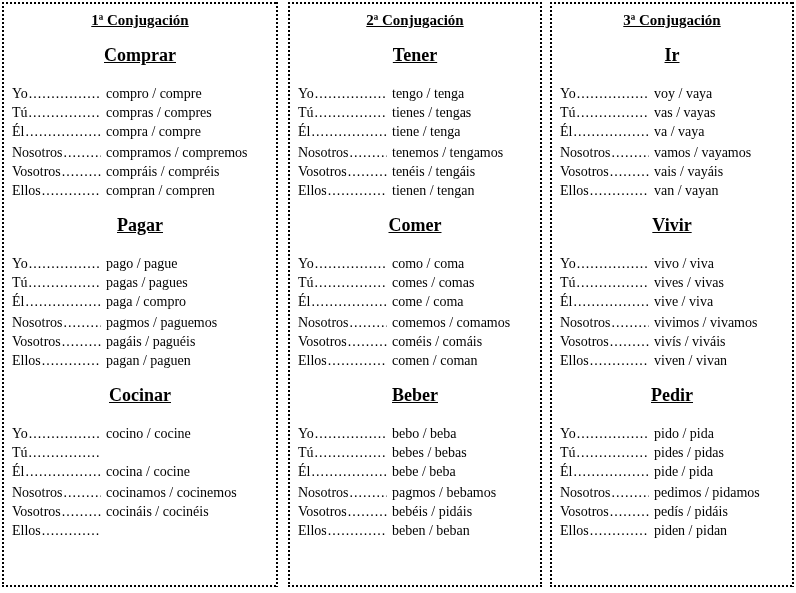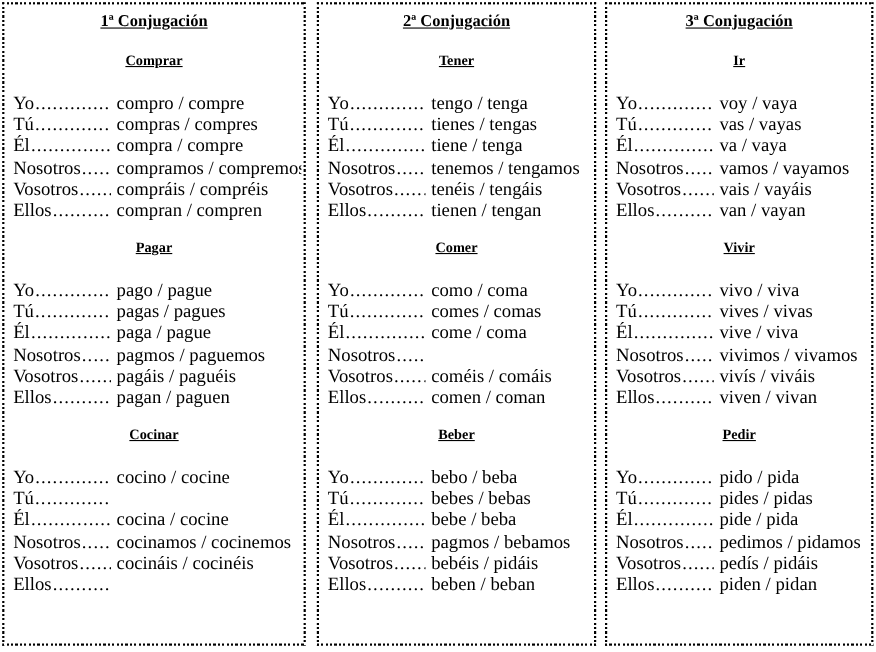--- a/index.html
+++ b/index.html
@@ -45,31 +45,31 @@
     font-size: 15px;
     text-decoration: underline;
   }
   .section { margin-top: 15px; }
   .verb-title {
     margin: 0;
     height: 20px;
     line-height: 20px;
     text-align: center;
     font-weight: bold;
-    font-size: 13px;
+    font-size: 18px;
     text-decoration: underline;
   }
   .rows { margin-top: 19px; }
   .rows.g2 { margin-top: 2px; }
   .row {
     display: flex;
     align-items: baseline;
     height: 19px;
     line-height: 19px;
-    font-size: 17px;
+    font-size: 14px;
     padding-left: 10px;
     padding-right: 4px;
     white-space: nowrap;
   }
   .lead {
     display: inline-flex;
     width: 89px;
     flex: 0 0 89px;
     overflow: hidden;
     align-items: baseline;
@@ -158,21 +158,21 @@
               <span class="pron">Tú</span>
               <span class="dots">........................................</span>
             </span>
             <span class="forms">pagas / pagues</span>
           </div>
           <div class="row">
             <span class="lead">
               <span class="pron">Él</span>
               <span class="dots">........................................</span>
             </span>
-            <span class="forms">paga / pague</span>
+            <span class="forms">paga / compro</span>
           </div>
         </div>
         <div class="rows g2">
           <div class="row">
             <span class="lead">
               <span class="pron">Nosotros</span>
               <span class="dots">........................................</span>
             </span>
             <span class="forms">pagmos / paguemos</span>
           </div>
@@ -315,20 +315,21 @@
             </span>
             <span class="forms">come / coma</span>
           </div>
         </div>
         <div class="rows g2">
           <div class="row">
             <span class="lead">
               <span class="pron">Nosotros</span>
               <span class="dots">........................................</span>
             </span>
+            <span class="forms">comemos / comamos</span>
           </div>
           <div class="row">
             <span class="lead">
               <span class="pron">Vosotros</span>
               <span class="dots">........................................</span>
             </span>
             <span class="forms">coméis / comáis</span>
           </div>
           <div class="row">
             <span class="lead">

